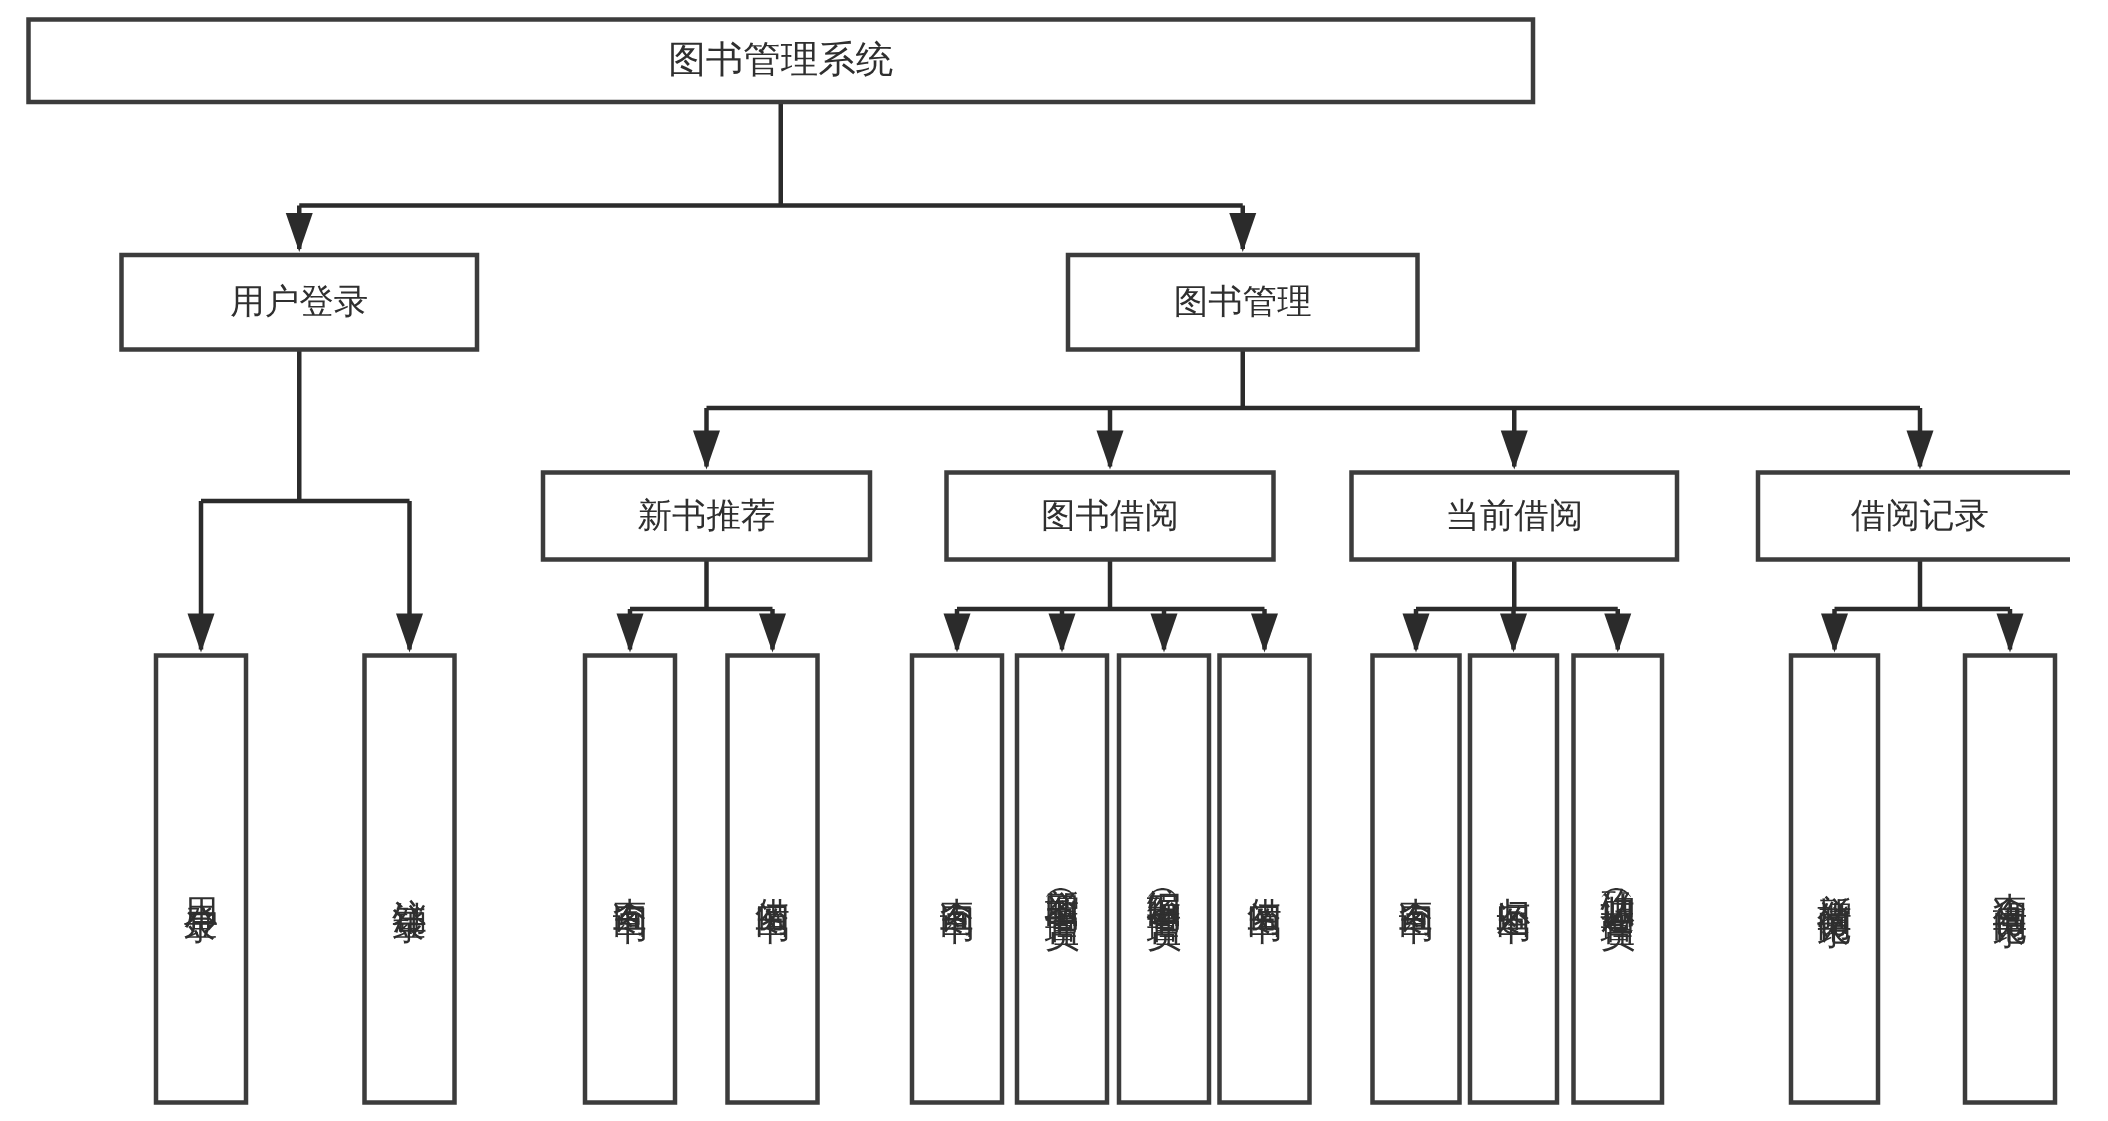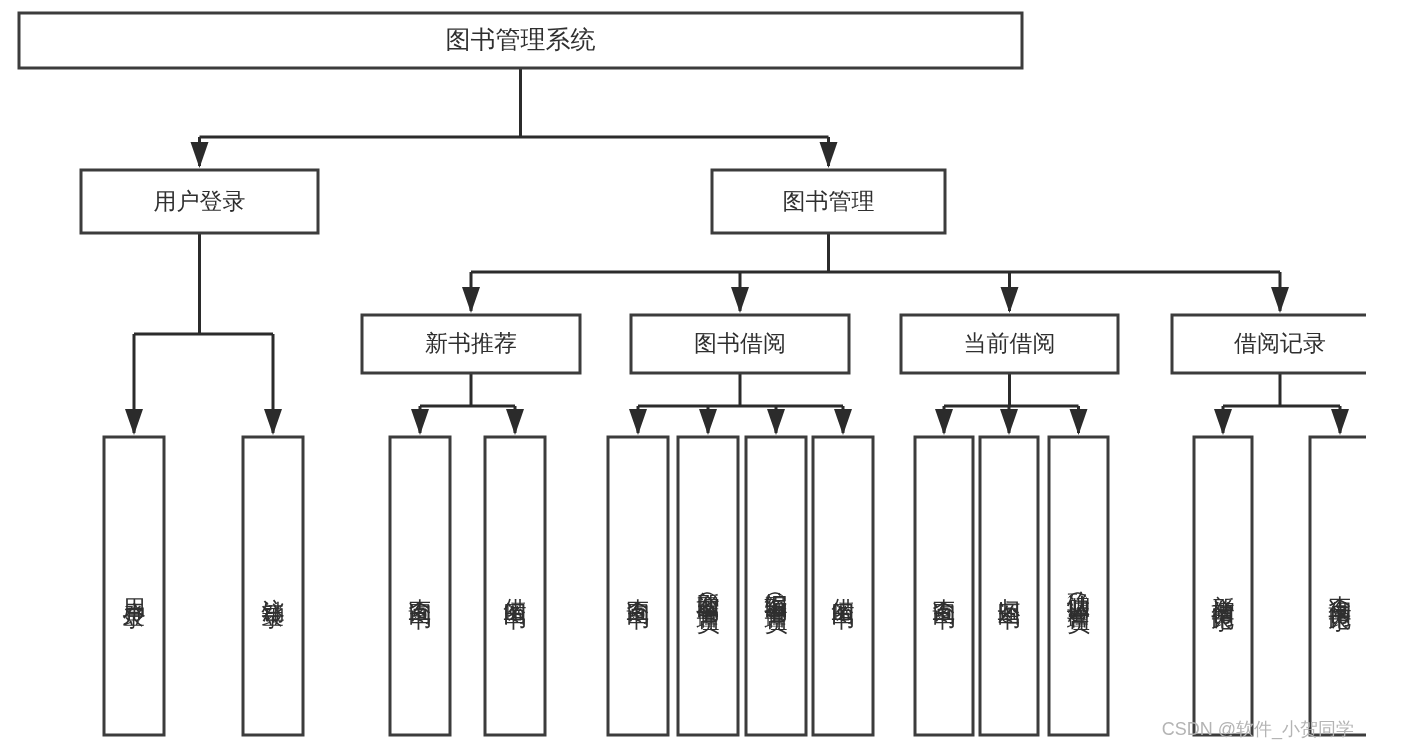--- a/index.html
+++ b/index.html
@@ -9,20 +9,21 @@
   }
   body {
     font-family: "Liberation Sans", "DejaVu Sans", sans-serif;
   }
   #diagram-root {
     position: relative;
     width: 1366px;
     height: 747px;
     background: #ffffff;
     overflow: hidden;
+    padding-left: 14px;
   }
   svg.diagram-canvas {
     position: absolute;
     left: 0;
     top: 0;
     width: 1405px;
     height: 747px;
     display: block;
   }
   .node-box {
@@ -205,15 +206,14 @@
           <rect x="1194" y="437" width="58" height="298" class="node-box leaf"></rect>
           <foreignObject x="1194" y="437" width="58" height="298"><div xmlns="http://www.w3.org/1999/xhtml" style="width: 58px; height: 298px; display: flex; align-items: center; justify-content: center; font-family: &quot;Liberation Sans&quot;, &quot;DejaVu Sans&quot;, sans-serif; font-size: 23px; color: rgb(47, 47, 47); writing-mode: vertical-rl; text-orientation: upright; letter-spacing: 3px; line-height: 1;">新增借阅记录</div></foreignObject>
         </g>
         <g>
           <rect x="1310" y="437" width="60" height="298" class="node-box leaf"></rect>
           <foreignObject x="1310" y="437" width="60" height="298"><div xmlns="http://www.w3.org/1999/xhtml" style="width: 60px; height: 298px; display: flex; align-items: center; justify-content: center; font-family: &quot;Liberation Sans&quot;, &quot;DejaVu Sans&quot;, sans-serif; font-size: 23px; color: rgb(47, 47, 47); writing-mode: vertical-rl; text-orientation: upright; letter-spacing: 3px; line-height: 1;">查询借阅记录</div></foreignObject>
         </g>
       </g>
   </svg>
 
-  <div class="watermark">CSDN @软件_小贺同学</div>
 
 </div>
 
 </body></html>

